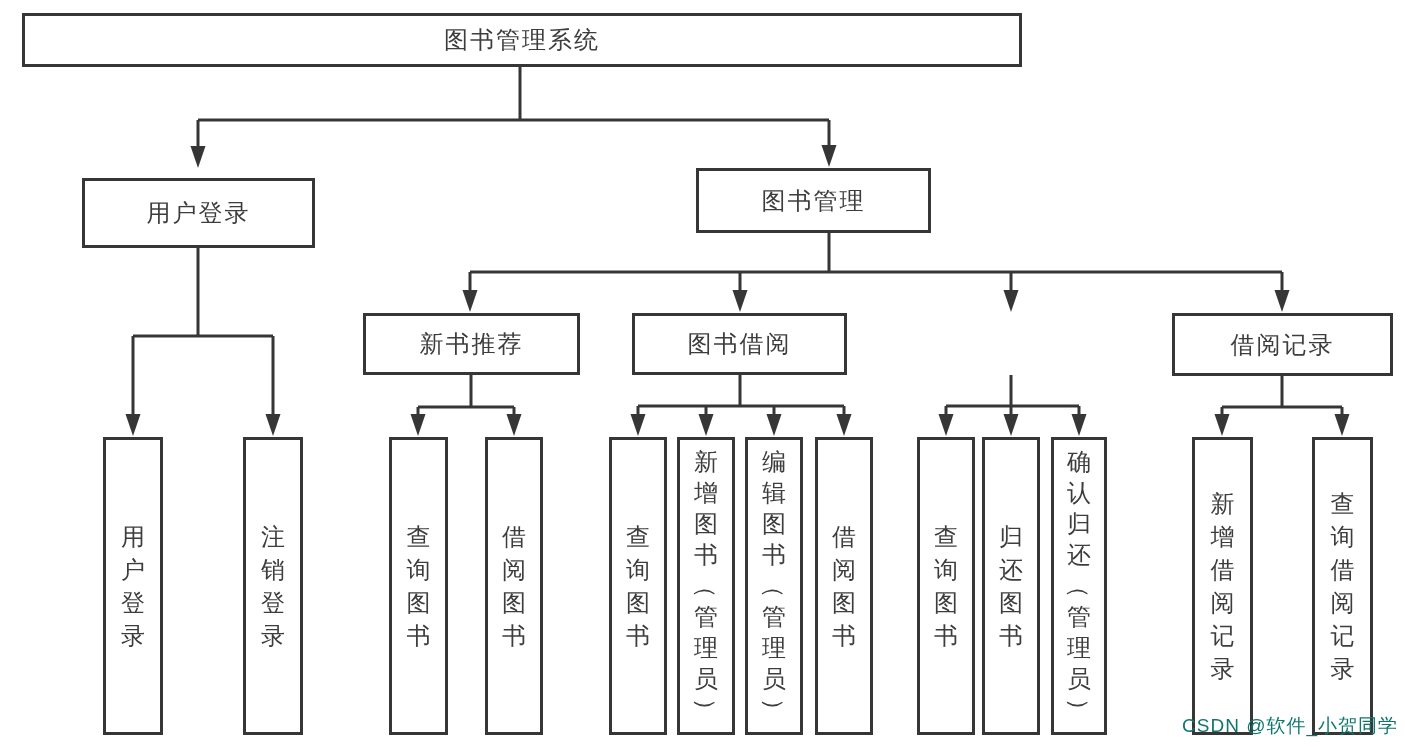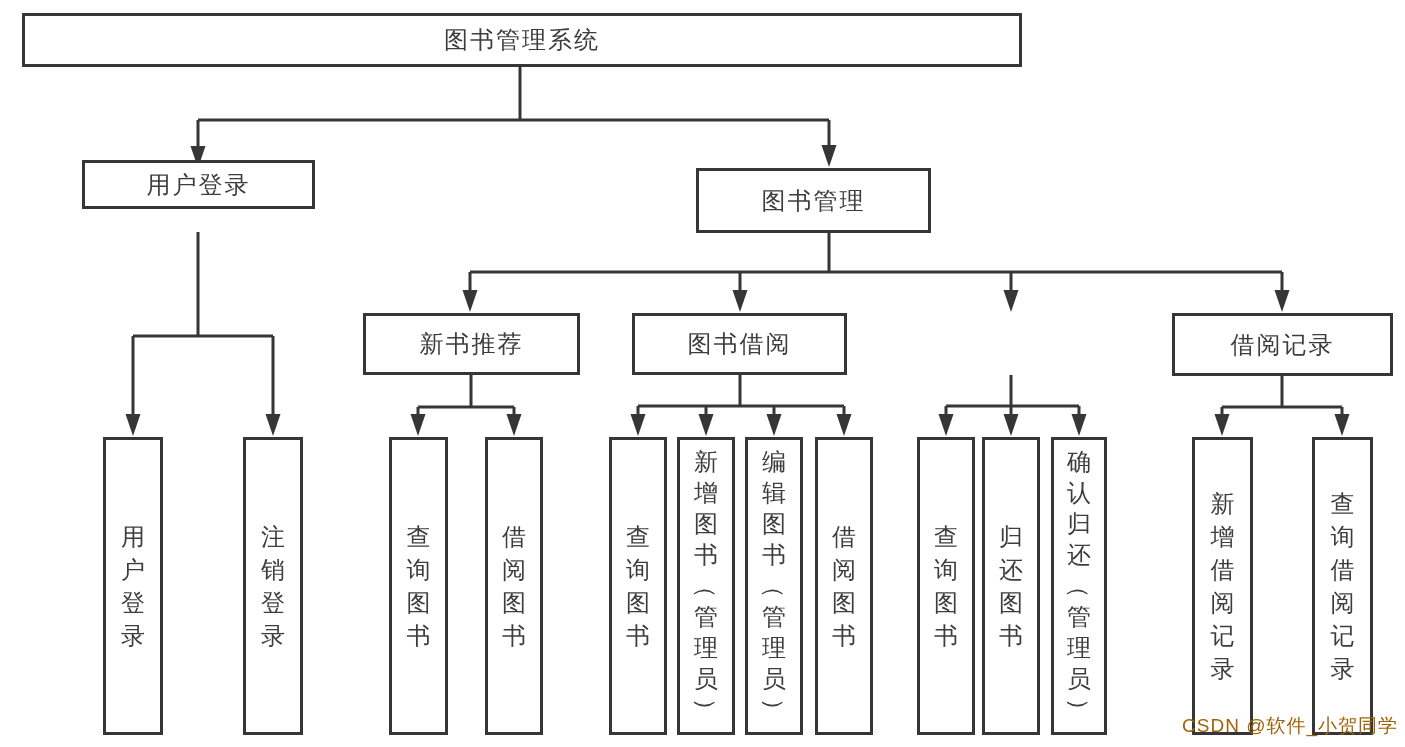--- a/index.html
+++ b/index.html
@@ -17,21 +17,21 @@
   }
   .hlabel { font-size:24px; letter-spacing:2px; white-space:nowrap; }
   .vtext {
     display:flex; flex-direction:column; align-items:center; justify-content:center;
     gap:9px; width:100%; height:100%;
   }
   .vchar { font-size:24px; line-height:1; display:block; }
   .vrot { transform:rotate(90deg); }
   .watermark {
     position:absolute; right:7px; bottom:8px;
-    font-size:19px; color:#a16207; letter-spacing:1px; white-space:nowrap;
+    font-size:19px; color:#0f766e; letter-spacing:1px; white-space:nowrap;
   }
 </style>
 </head>
 <body>
 
 <div class="canvas">
 
   <svg class="connectors" viewBox="0 0 1405 747" xmlns="http://www.w3.org/2000/svg">
     <g stroke="#363636" stroke-width="3" fill="none">
       <path d="M520 67 V120 M198 120 H829 M198 120 V146 M829 120 V146"></path>
@@ -62,21 +62,21 @@
       <polygon points="1071.5,414 1086.5,414 1079,436"></polygon>
       <polygon points="1214.5,414 1229.5,414 1222,436"></polygon>
       <polygon points="1334.5,414 1349.5,414 1342,436"></polygon>
     </g>
   </svg>
 
   <div class="node" style="left:22px;top:13px;width:1000px;height:54px;">
     <span class="hlabel">图书管理系统</span>
   </div>
 
-  <div class="node" style="left:82px;top:160px;width:233px;height:49px;">
+  <div class="node" style="left:82px;top:178px;width:233px;height:70px;">
     <span class="hlabel">用户登录</span>
   </div>
   <div class="node" style="left:696px;top:168px;width:235px;height:65px;">
     <span class="hlabel">图书管理</span>
   </div>
 
   <div class="node" style="left:363px;top:313px;width:217px;height:62px;">
     <span class="hlabel">新书推荐</span>
   </div>
   <div class="node" style="left:632px;top:313px;width:215px;height:62px;text-align:center;">

